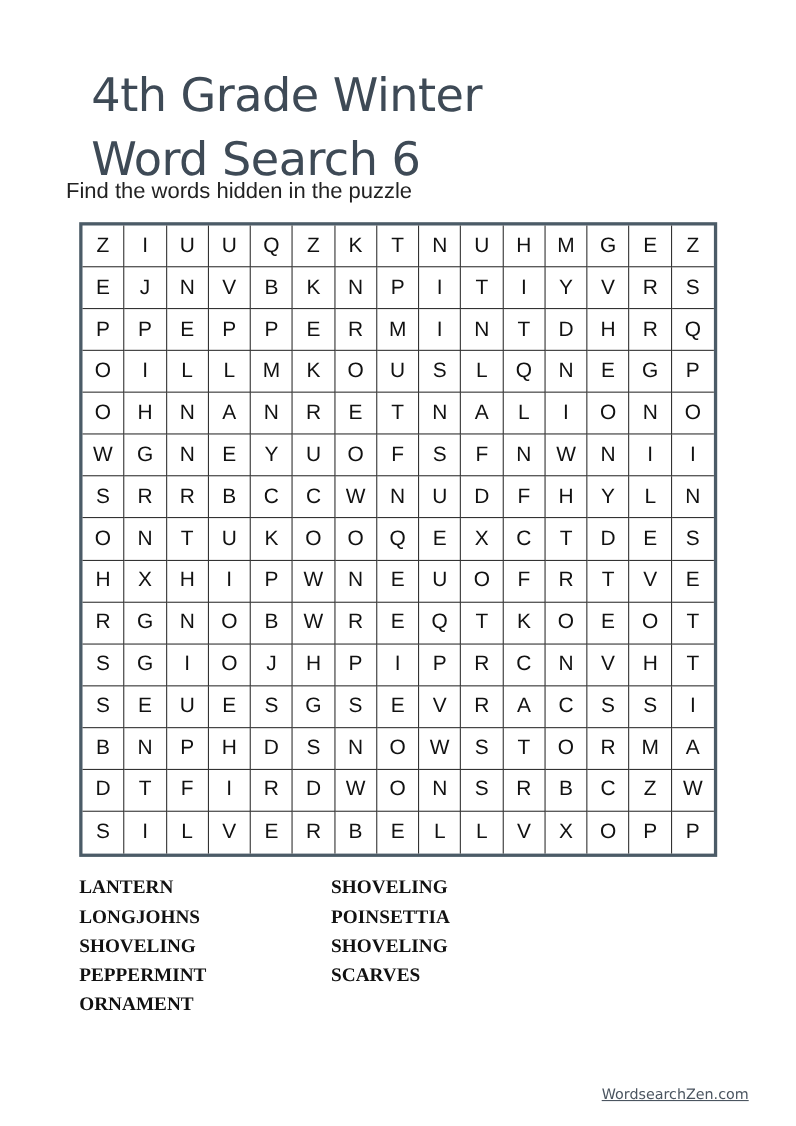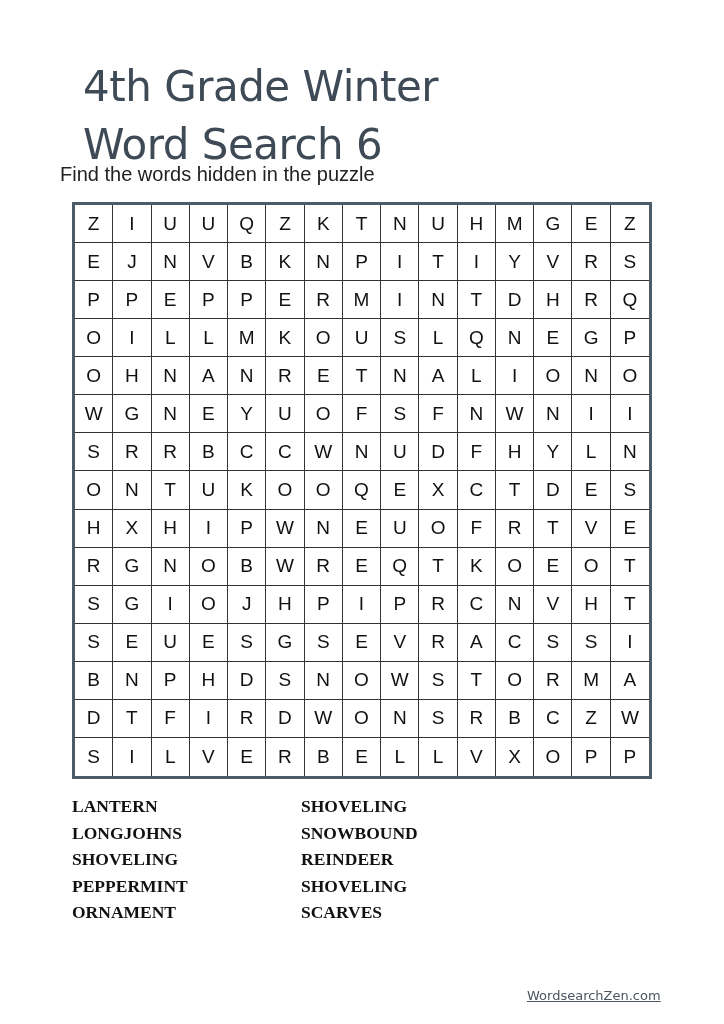--- a/index.html
+++ b/index.html
@@ -71,21 +71,21 @@
   .word-col { display: flex; flex-direction: column; }
   .word {
     font-family: Liberation Serif, serif;
     font-weight: bold;
     font-size: 17.5px;
     line-height: 26.5px;
     color: #111;
   }
   .footer-link {
     position: absolute;
-    left: 527px;
+    left: 547px;
     top: 988px;
     font-family: "DejaVu Sans", sans-serif;
     font-size: 13px;
     color: #4b5560;
     text-decoration: underline;
   }
 </style>
 </head>
 <body>
 
@@ -327,20 +327,19 @@
 <div class="words" id="words">
     <div class="word-col">
       <div class="word">LANTERN</div>
       <div class="word">LONGJOHNS</div>
       <div class="word">SHOVELING</div>
       <div class="word">PEPPERMINT</div>
       <div class="word">ORNAMENT</div>
     </div>
     <div class="word-col">
       <div class="word">SHOVELING</div>
-      <div class="word">SNOWBOUND</div>
-      <div class="word">REINDEER</div>
+      <div class="word">POINSETTIA</div>
       <div class="word">SHOVELING</div>
       <div class="word">SCARVES</div>
     </div>
   </div>
 
 <a class="footer-link">WordsearchZen.com</a>
 
 </body></html>

